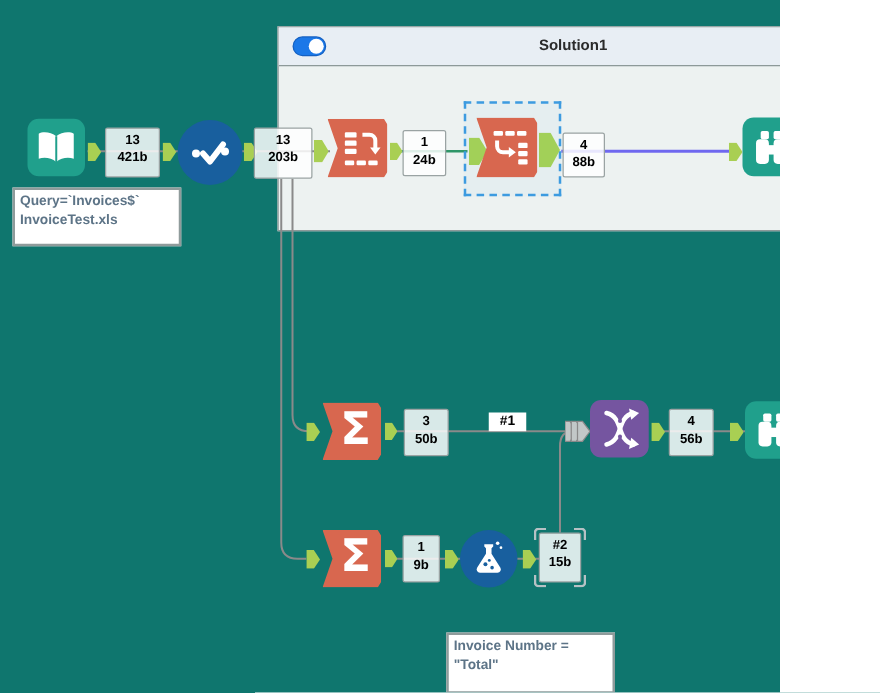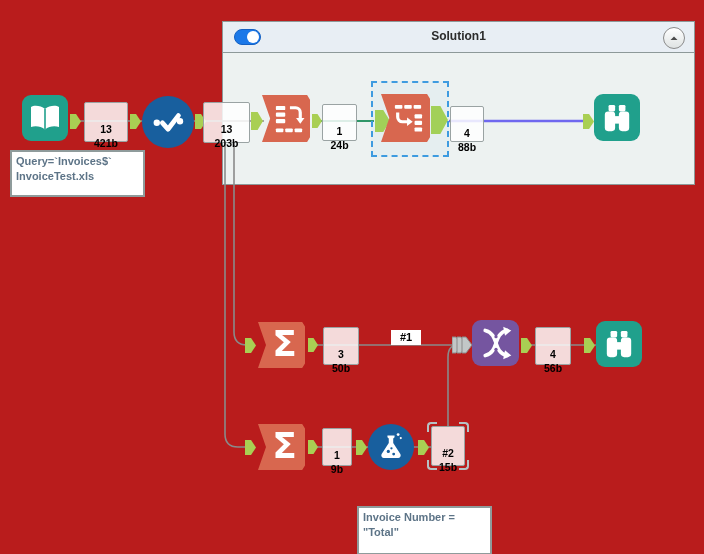--- a/index.html
+++ b/index.html
@@ -1,16 +1,16 @@
 <!DOCTYPE html>
 <html><head>
 <meta charset="utf-8">
 <style>
   html,body{margin:0;padding:0;background:#ffffff;}
-  #canvas{position:relative;width:704px;height:554px;background:#b91c1c;
+  #canvas{position:relative;width:624px;height:554px;background:#0f766e;
     font-family:"Liberation Sans",sans-serif;overflow:hidden;}
 
   
   .container{position:absolute;border:1px solid #8d9999;background:#edf2f1;box-sizing:border-box;}
   .container-header{position:relative;height:30px;background:#e8eef4;border-bottom:1px solid #8d9999;}
   .container-title{position:absolute;left:0;right:0;top:7px;text-align:center;
     font-size:12px;font-weight:bold;color:#2b2b2b;}
   .toggle{position:absolute;left:11px;top:7px;width:27px;height:16px;border-radius:9px;
     background:#1b78e8;border:1px solid #1460c2;box-sizing:border-box;cursor:pointer;}
   .toggle .knob{position:absolute;right:1px;top:1px;width:12px;height:12px;border-radius:50%;background:#ffffff;}
@@ -26,21 +26,21 @@
   .teal{background:#20a08c;}
   .salmon{background:#d8674f;}
   .dkblue{background:#185f9e;}
   .purple{background:#7555a0;}
   .sigma{color:#ffffff;font-size:36px;font-weight:bold;line-height:1;
     font-family:"DejaVu Sans",sans-serif;transform:translatey(-1px);}
 
   
   .badge{position:absolute;background:rgba(255,255,255,0.84);border:1.5px solid #9aa3a3;
     border-radius:2px;box-sizing:border-box;text-align:center;
-    font-size:10.5px;font-weight:bold;color:#000;line-height:1.3;padding-top:20px;}
+    font-size:10.5px;font-weight:bold;color:#000;line-height:1.3;padding-top:3px;}
   .conn-label{position:absolute;background:#ffffff;font-size:11px;font-weight:bold;color:#000;
     padding:0 2px;line-height:15px;text-align:center;}
   .annotation{position:absolute;background:#ffffff;border:2px solid #8f9b9b;box-sizing:border-box;
     font-size:11px;font-weight:bold;color:#5d7487;line-height:1.35;padding:2px 4px;}
 
   
   .anchor{position:absolute;background:#a9cf53;
     clip-path:polygon(0 0,55% 0,100% 50%,55% 100%,0 100%);}
   .anchor.big{background:#a2d058;}
 

